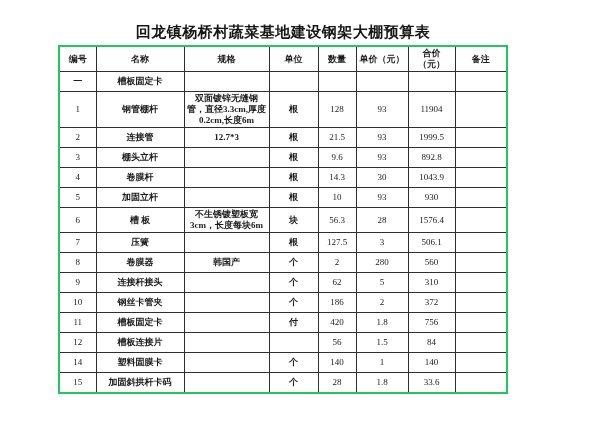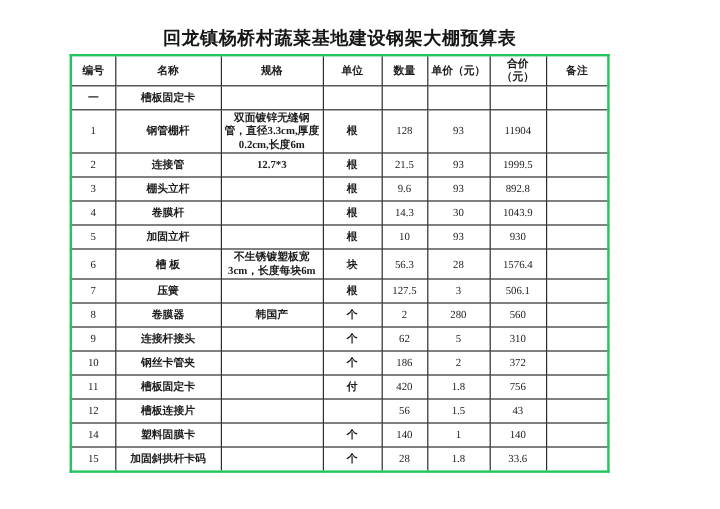--- a/index.html
+++ b/index.html
@@ -220,21 +220,21 @@
           <td class="col-total">756</td>
           <td class="col-note"></td>
         </tr>
         <tr>
           <td class="col-no">12</td>
           <td class="col-name">槽板连接片</td>
           <td class="col-spec"></td>
           <td class="col-unit"></td>
           <td class="col-qty">56</td>
           <td class="col-price">1.5</td>
-          <td class="col-total">43</td>
+          <td class="col-total">84</td>
           <td class="col-note"></td>
         </tr>
         <tr>
           <td class="col-no">14</td>
           <td class="col-name">塑料固膜卡</td>
           <td class="col-spec"></td>
           <td class="col-unit">个</td>
           <td class="col-qty">140</td>
           <td class="col-price">1</td>
           <td class="col-total">140</td>

